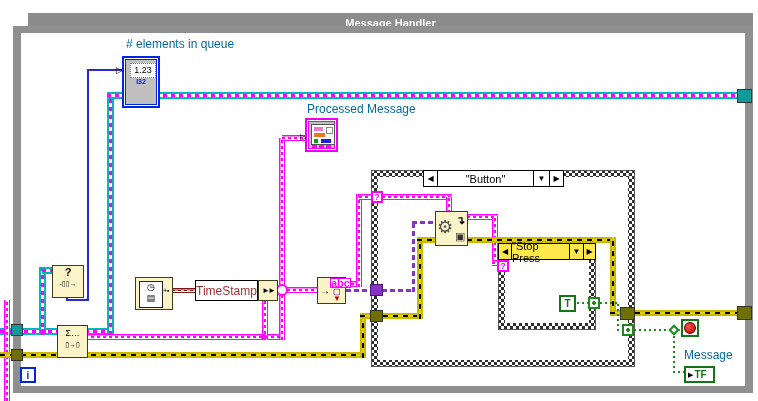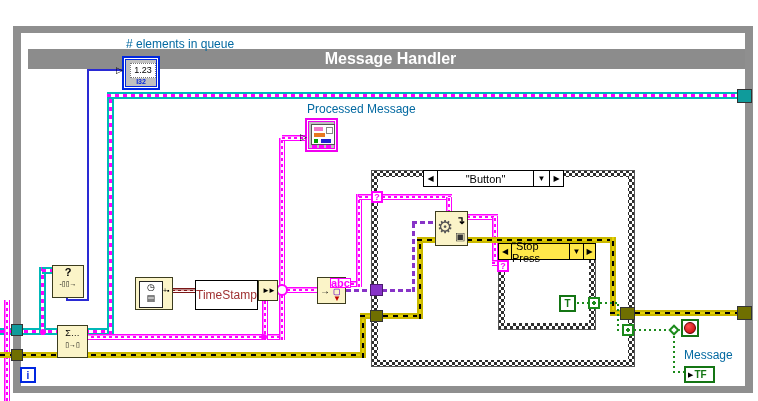--- a/index.html
+++ b/index.html
@@ -1,22 +1,22 @@
 <!DOCTYPE html>
 <html><head>
 <meta charset="utf-8">
 <style>
   html,body{margin:0;padding:0;background:#fff;}
   #canvas{position:relative;width:758px;height:401px;background:#ffffff;overflow:hidden;
           font-family:"Liberation Sans",sans-serif;}
   .abs{position:absolute;}
   
   .loopborder{background:#8f8f8f;z-index:1;}
-  .titlebar{background:#8c8c8c;z-index:1;color:#fff;font-weight:bold;font-size:16px;
-            display:flex;align-items:center;justify-content:center;margin-top:36px;}
+  .titlebar{background:#8c8c8c;z-index:1;color:#fff;font-weight:bold;font-size:11px;
+            display:flex;align-items:center;justify-content:center;}
   
   .case{z-index:1;background:repeating-conic-gradient(#2e2e2e 0% 25%, #ffffff 25% 50%) 0 0/6px 6px;
         box-shadow:inset 0 0 0 1px #555;}
   .case-white{position:absolute;inset:7px;background:#fff;}
   
   .wq-h{height:7px;z-index:2;background:
      linear-gradient(#00b8b8,#00b8b8) 0 0/100% 2px no-repeat,
      linear-gradient(#00b8b8,#00b8b8) 0 100%/100% 2px no-repeat,
      repeating-linear-gradient(90deg,#ff00ff 0 4px,#fff 4px 8px) 0 50%/100% 3px no-repeat,#fff;}
   .wq-v{width:7px;z-index:2;background:
@@ -212,21 +212,21 @@
   </div>
 
   <div class="abs node" style="left:135px;top:277px;width:38px;height:33px;">
     <div class="abs" style="left:3px;top:3px;width:22px;height:25px;background:#fff;border:1px solid #222;text-align:center;">
       <div style="font-size:9px;line-height:11px;">◷</div>
       <div style="font-size:9px;line-height:10px;">▤</div>
     </div>
     <div class="abs" style="left:27px;top:9px;font-size:7px;">+▪</div>
   </div>
 
-  <div class="abs" style="left:195px;top:280px;width:63px;height:30px;background:#fff;border:1px solid #000;z-index:3;
+  <div class="abs" style="left:195px;top:280px;width:63px;height:21px;background:#fff;border:1px solid #000;z-index:3;
               display:flex;align-items:center;justify-content:center;box-sizing:border-box;
               color:#a03232;font-size:12px;">
     <span>TimeStamp</span>
   </div>
   <div class="abs node" style="left:258px;top:280px;width:20px;height:21px;display:flex;align-items:center;justify-content:center;">
     <span style="font-size:8px;letter-spacing:-2px;">►►</span>
   </div>
 
   <div class="abs node" style="left:317px;top:277px;width:29px;height:27px;">
     <span class="icon-txt" style="left:2px;top:7px;font-size:10px;font-weight:bold;">→</span>
@@ -253,21 +253,21 @@
     <span style="font-size:7px;">▶</span>
     <span style="color:#147514;font-weight:bold;font-size:10px;margin-left:1px;">TF</span>
   </div>
 
   <div class="abs" style="left:20px;top:367px;width:16px;height:16px;background:#fff;border:2px solid #0026e0;z-index:3;
               box-sizing:border-box;display:flex;align-items:center;justify-content:center;">
     <span style="color:#0026e0;font-weight:bold;font-size:10px;">i</span>
   </div>
 
   <div class="abs lbl" style="left:126px;top:37px;"># elements in queue</div>
-  <div class="abs ind ind-blue" style="left:122px;top:56px;width:38px;height:34px;">
+  <div class="abs ind ind-blue" style="left:122px;top:56px;width:38px;height:52px;">
     <div class="abs" style="left:6px;top:5px;width:24px;height:13px;background:#fff;border:1px dotted #777;
                 font-size:9px;text-align:center;line-height:13px;color:#000;">1.23</div>
     <div class="abs" style="left:0;right:0;top:20px;text-align:center;font-size:7px;font-weight:bold;color:#0026e0;">I32</div>
   </div>
   <span class="abs arrowin" style="left:116px;top:66px;">▷</span>
 
   <div class="abs lbl" style="left:307px;top:102px;text-align:right;">Processed Message</div>
   <div class="abs ind ind-pink" style="left:305px;top:118px;width:33px;height:34px;">
     <div class="abs" style="left:4px;top:4px;width:22px;height:19px;background:#fff;border:1px solid #555;">
       <span class="abs" style="left:2px;top:2px;width:9px;height:4px;background:#f078c8;"></span>

